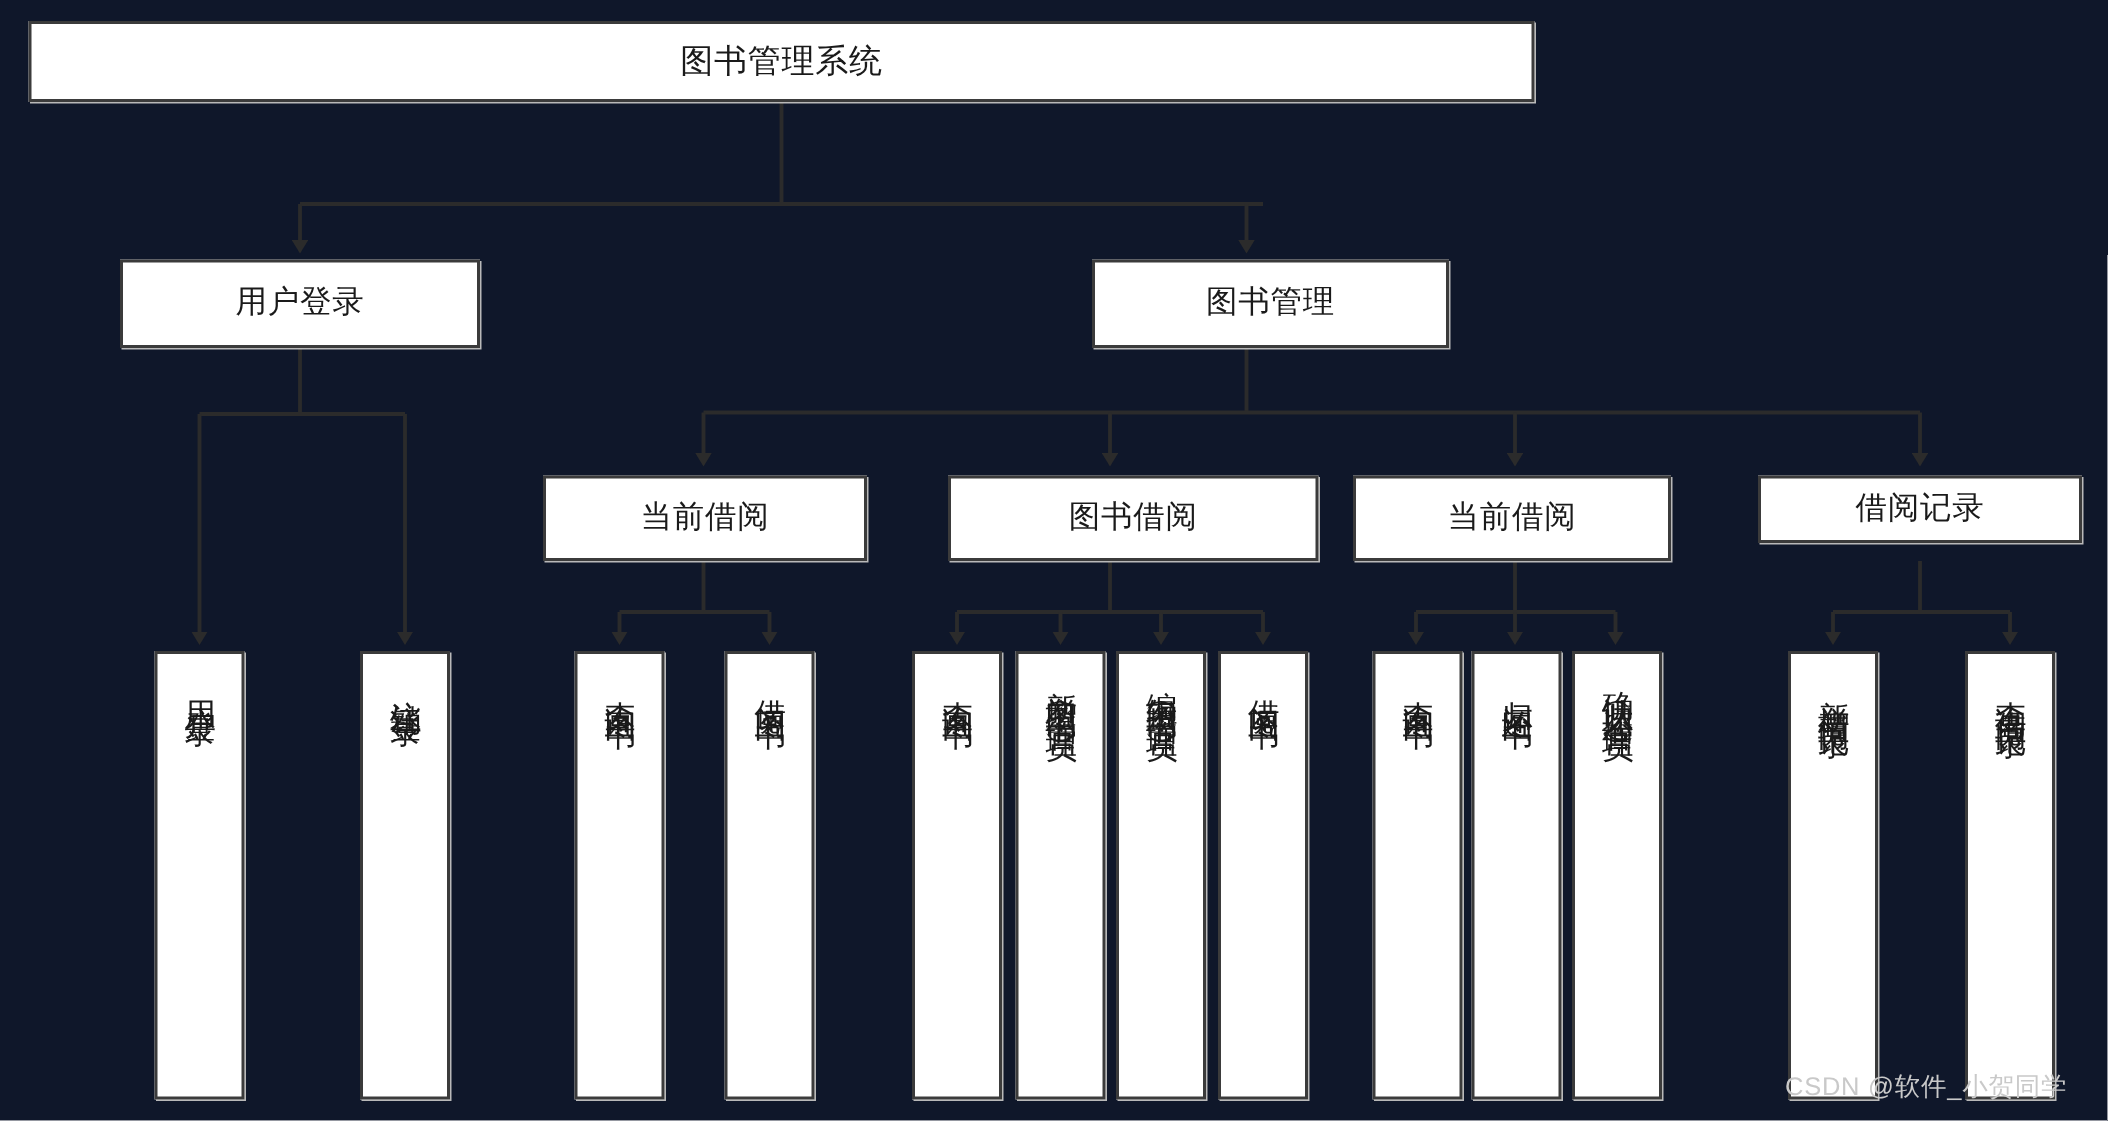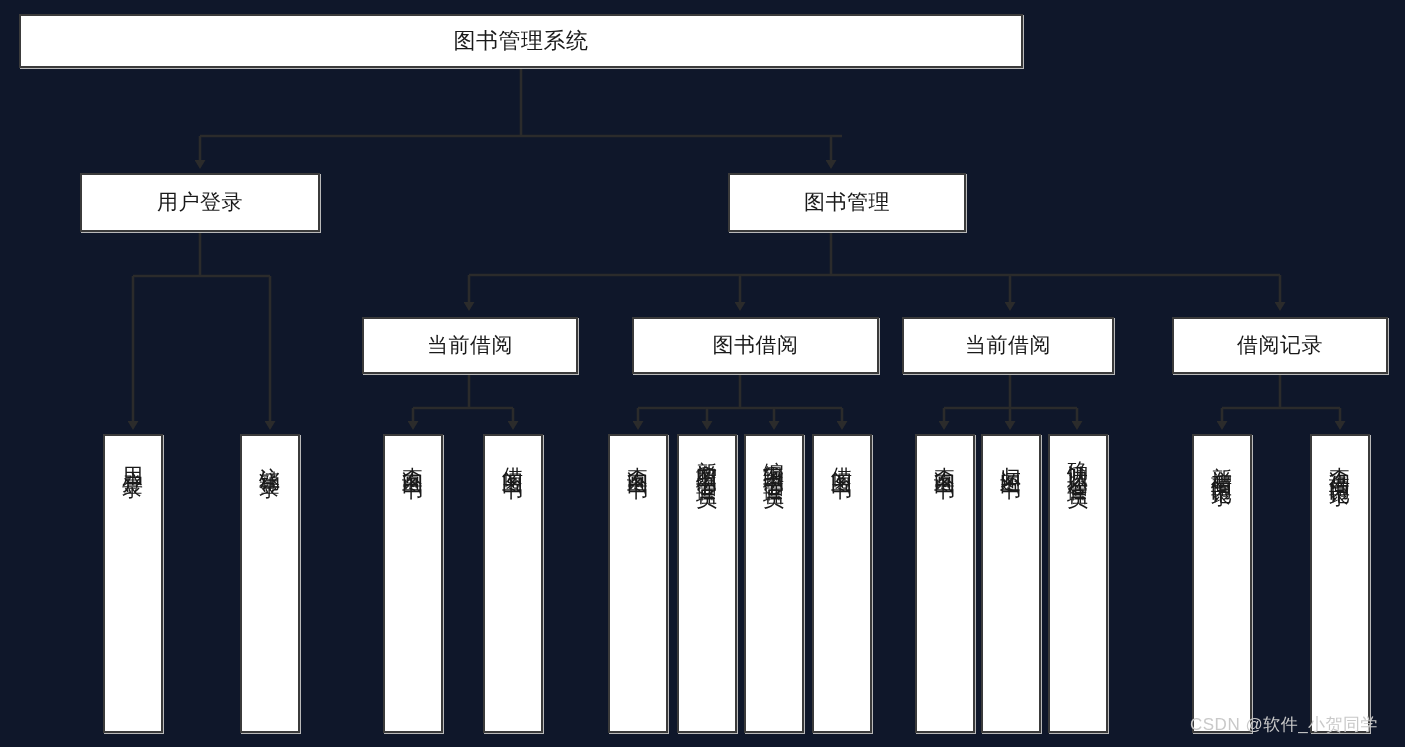--- a/index.html
+++ b/index.html
@@ -150,21 +150,21 @@
   </div>
 
   <div class="node horiz" style="left:632px; top:317px; width:247px; height:57px;">
     <span class="label">图书借阅</span>
   </div>
 
   <div class="node horiz" style="left:902px; top:317px; width:212px; height:57px;">
     <span class="label">当前借阅</span>
   </div>
 
-  <div class="node horiz" style="left:1172px; top:317px; width:216px; height:57px;">
+  <div class="node horiz" style="left:1172px; top:317px; width:216px; height:45px;">
     <span class="label">借阅记录</span>
   </div>
 
   <div class="node vert" style="left:103px; top:434px; width:60px; height:299px;">
     <span class="label">用户登录</span>
   </div>
 
   <div class="node vert" style="left:240px; top:434px; width:60px; height:299px;">
     <span class="label">注销登录</span>
   </div>

